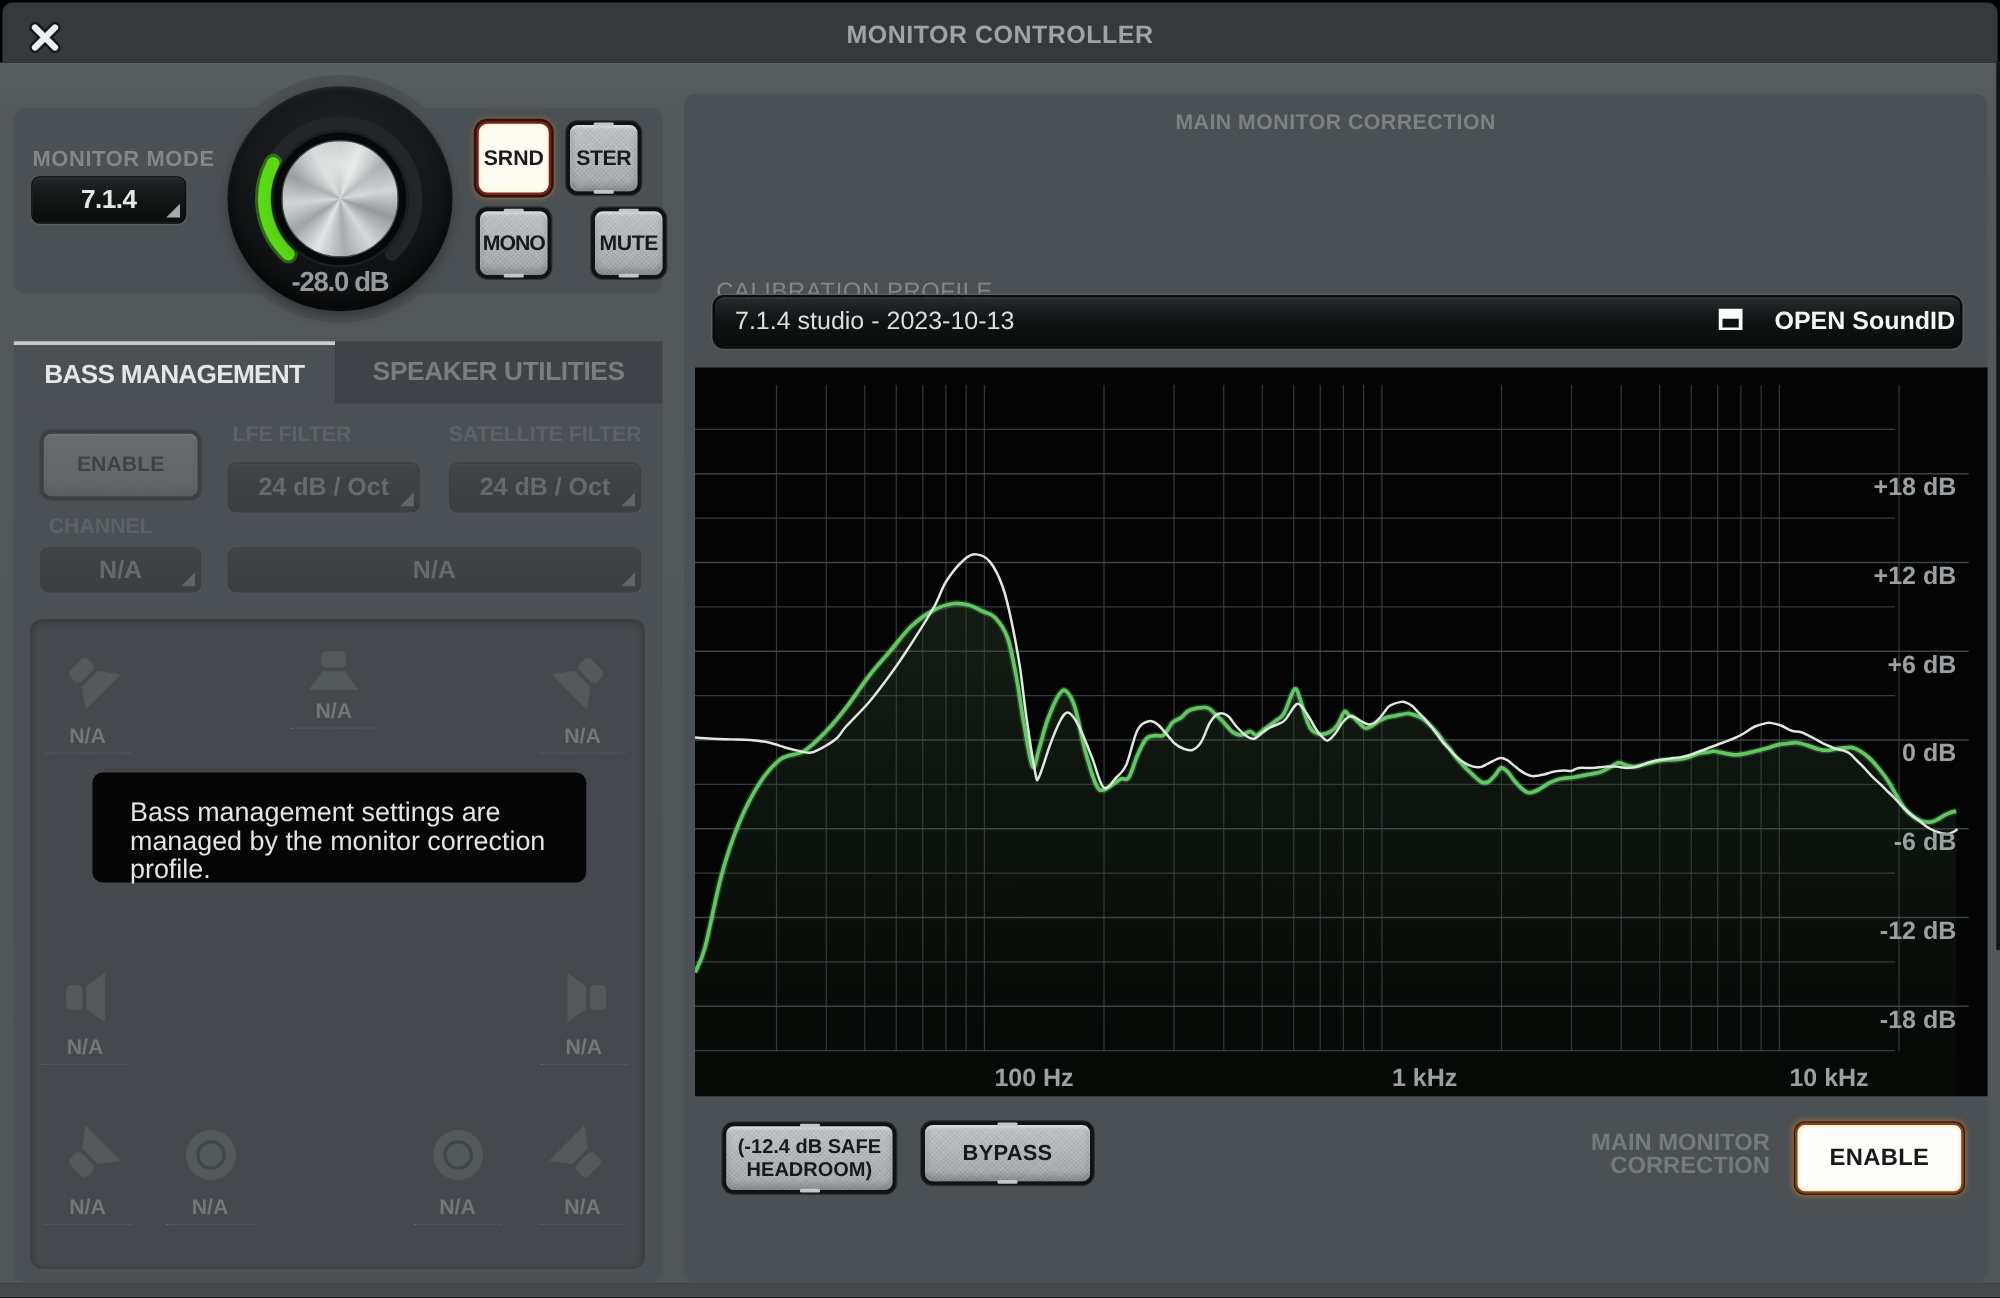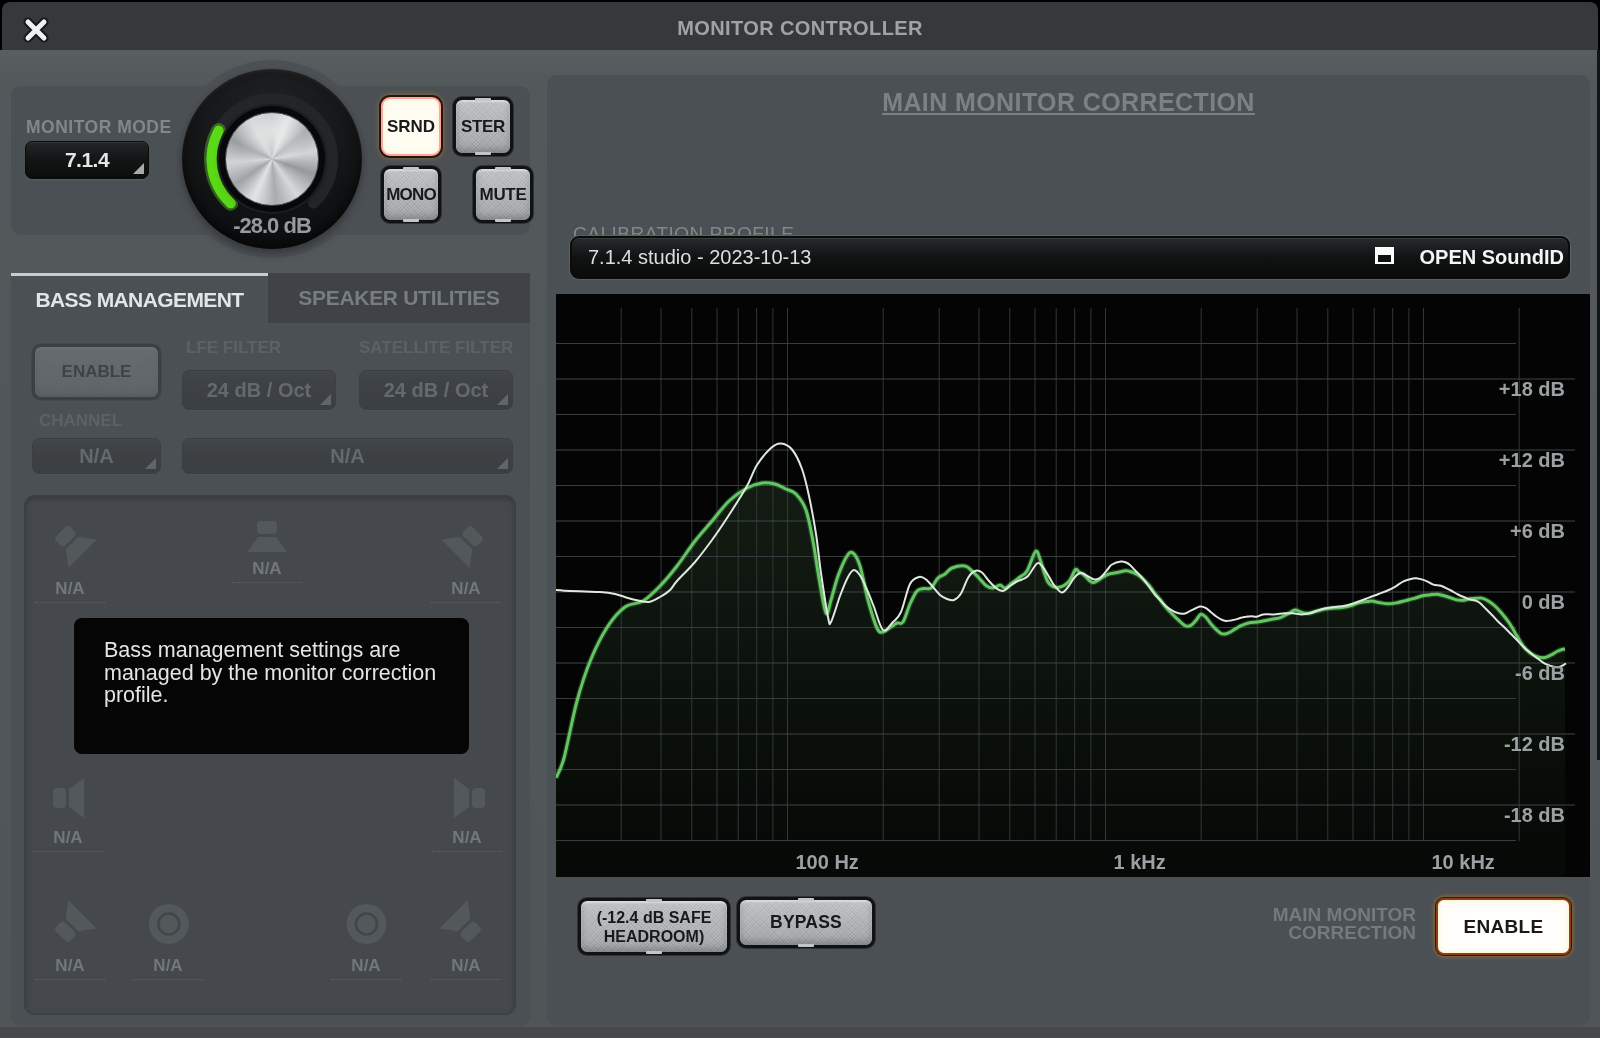--- a/index.html
+++ b/index.html
@@ -82,44 +82,44 @@
 .dlabel { position:absolute; font-size:17px; font-weight:bold; color:#95999c; }
 .ddd { font-size:20px; color:#b6babc; }
 
 #spkbox { position:absolute; left:13px; top:172px; width:492px; height:520px;
   background:#45494d; border:1px solid #3b3f42; border-radius:10px;
   box-shadow:inset 0 2px 6px rgba(0,0,0,0.25); }
 .na { position:absolute; width:80px; text-align:center; font-size:17px; color:#72777a;
   font-weight:bold; }
 .na .nau { margin-top:3px; border-bottom:1px dotted #5d6265; height:0; width:70px;
   margin-left:5px; }
-#tooltip { position:absolute; left:49px; top:122px; width:395px; height:136px;
+#tooltip { position:absolute; left:49px; top:122px; width:395px; height:88px;
   background:#050505; border-radius:8px; color:#e2e4e5; font-size:21.5px;
   padding:21px 18px 0 30px; line-height:22.6px; }
 
 
 #rightpanel { left:547px; top:75px; width:1043px; height:951px; }
 #r-title { position:absolute; left:0; top:13px; width:1043px; text-align:center;
-  font-size:25px; font-weight:bold; color:#7c8184; letter-spacing:0.4px;text-decoration:underline; }
+  font-size:17px; font-weight:bold; color:#7c8184; letter-spacing:0.4px; }
 #lbl-calib { position:absolute; left:26px; top:128px; font-size:19px; font-weight:normal;
   color:#83878a; letter-spacing:0.5px;margin-top:20px; }
 #calibbar { position:absolute; left:23px; top:161px; width:1000px; height:43px;
   background:linear-gradient(#28292b 0%, #111213 50%, #0a0b0b 100%);
   border:2px solid #0a0b0b; border-radius:9px;
   box-shadow:0 0 0 1px #5c6164, inset 0 1px 0 rgba(255,255,255,0.09); }
 #calibbar .nm { position:absolute; left:16px; top:8px; font-size:20px; color:#dcdfe0; }
 #calibbar .open { position:absolute; right:4px; top:8px; font-size:20px; font-weight:bold;
   color:#f4f6f6; }
 #calibbar .ic { position:absolute; right:174px; top:9px; width:19px; height:17px;
   background:#fbfcfc; }
 #calibbar .ic::after { content:""; position:absolute; left:3px; top:8px; width:13px; height:7px;
   background:#101112; }
 #graphbox { position:absolute; left:9px; top:219px; width:1034px; height:583px;
   background:#030403; }
-#hdroom { left:31px; top:823px; width:152px; height:57px; font-size:16px; line-height:19px; }
+#hdroom { left:31px; top:823px; width:139px; height:57px; font-size:16px; line-height:19px; }
 #bypass { left:190px; top:822px; width:138px; height:51px; font-size:17.5px; letter-spacing:0.2px; }
 #mmc { position:absolute; left:633px; top:831px; width:236px; text-align:right;
   font-size:19px; font-weight:bold; color:#757a7d; line-height:17.5px; }
 #r-enable { left:889px; top:823px; width:135px; height:57px; font-size:19px; letter-spacing:0.3px; }
 </style></head>
 <body>
 <div id="page">
   <div id="mainbg"></div>
   <div id="botband"></div>
   <div id="titlebar">
@@ -139,21 +139,21 @@
     <div id="platform"></div>
     <div id="ring"></div>
     <svg width="192" height="192" viewBox="0 0 192 192" style="position:absolute;left:0;top:0;">
 <path d="M 54.74 140.25 A 60.5 60.5 0 1 1 137.26 140.25" fill="none" stroke="#232628" stroke-width="11" stroke-linecap="round"></path>
 <path d="M 54.74 140.25 A 60.5 60.5 0 0 1 42.58 67.60" fill="none" stroke="rgba(110,235,40,0.35)" stroke-width="15" stroke-linecap="round"></path>
 <path d="M 54.74 140.25 A 60.5 60.5 0 0 1 42.58 67.60" fill="none" stroke="#5ad916" stroke-width="10" stroke-linecap="round"></path>
 </svg>
     <div id="metal"></div>
   </div>
   <div id="knobval">-28.0 dB</div>
-  <div class="gbtn" id="b-srnd" style="background-image:none;background-color:#fffdf2;border:2px solid #fca5a5;box-shadow:0 0 0 2px #2a1606,0 0 6px 1px rgba(255,170,60,0.5),inset 0 0 5px rgba(255,215,130,0.4);">SRND</div>
+  <div class="gbtn" id="b-srnd" style="background-image:none;background-color:#fffdf2;border:2px solid #7f1d1d;box-shadow:0 0 0 2px #2a1606,0 0 6px 1px rgba(255,170,60,0.5),inset 0 0 5px rgba(255,215,130,0.4);">SRND</div>
   <div class="gbtn" id="b-ster">STER<span class="notch nt"></span><span class="notch nb"></span></div>
   <div class="gbtn" id="b-mono">MONO<span class="notch nt"></span><span class="notch nb"></span></div>
   <div class="gbtn" id="b-mute">MUTE<span class="notch nt"></span><span class="notch nb"></span></div>
 
   <div id="tab-inactive">SPEAKER UTILITIES</div>
   <div id="tab-active">BASS MANAGEMENT</div>
   <div class="panel" id="tabpanel">
     <div id="disabled">
       <div class="gbtn" id="d-enable">ENABLE</div>
       <div class="dlabel" style="left:175px;top:15px;">LFE FILTER</div>

